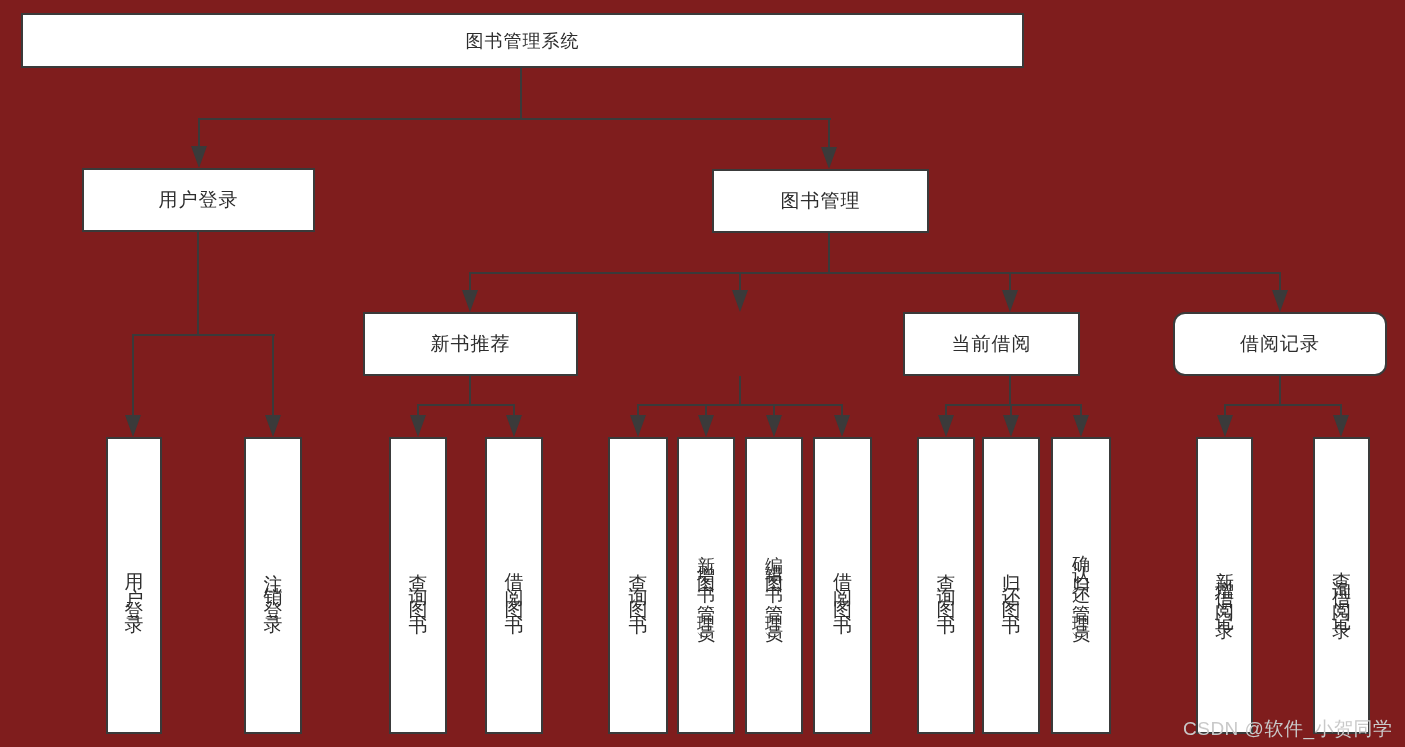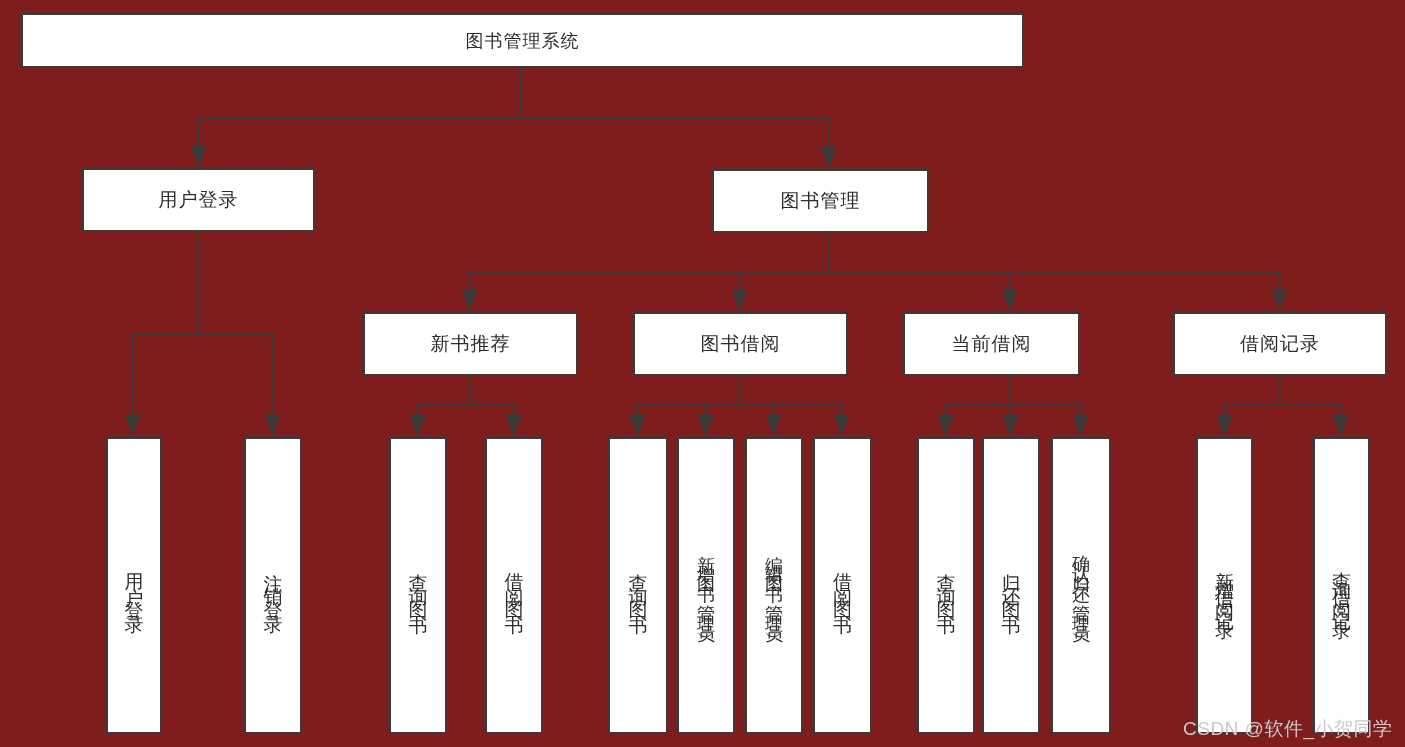--- a/index.html
+++ b/index.html
@@ -34,23 +34,22 @@
 <body>
 
 <div class="canvas">
 
   <div class="node" style="left:21px;top:13px;width:1003px;height:55px;font-size:18px;">图书管理系统</div>
 
   <div class="node" style="left:82px;top:168px;width:233px;height:64px;">用户登录</div>
   <div class="node" style="left:712px;top:169px;width:217px;height:64px;">图书管理</div>
 
   <div class="node" style="left:363px;top:312px;width:215px;height:64px;">新书推荐</div>
-  <div class="node" style="left:633px;top:312px;width:215px;height:64px;">图书借阅</div>
   <div class="node" style="left:903px;top:312px;width:177px;height:64px;">当前借阅</div>
-  <div class="node" style="left:1173px;top:312px;width:214px;height:64px;">借阅记录</div>
+  <div class="node" style="left:1173px;top:312px;width:214px;height:64px;border-radius:12px;">借阅记录</div>
 
   <div class="node leaf" style="left:106px;top:437px;width:56px;height:297px;">用户登录</div>
   <div class="node leaf" style="left:244px;top:437px;width:58px;height:297px;">注销登录</div>
 
   <div class="node leaf" style="left:389px;top:437px;width:58px;height:297px;">查询图书</div>
   <div class="node leaf" style="left:485px;top:437px;width:58px;height:297px;">借阅图书</div>
 
   <div class="node leaf" style="left:608px;top:437px;width:60px;height:297px;">查询图书</div>
   <div class="node leaf tight" style="left:677px;top:437px;width:58px;height:297px;">新增图书（管理员）</div>
   <div class="node leaf tight" style="left:745px;top:437px;width:58px;height:297px;">编辑图书（管理员）</div>

